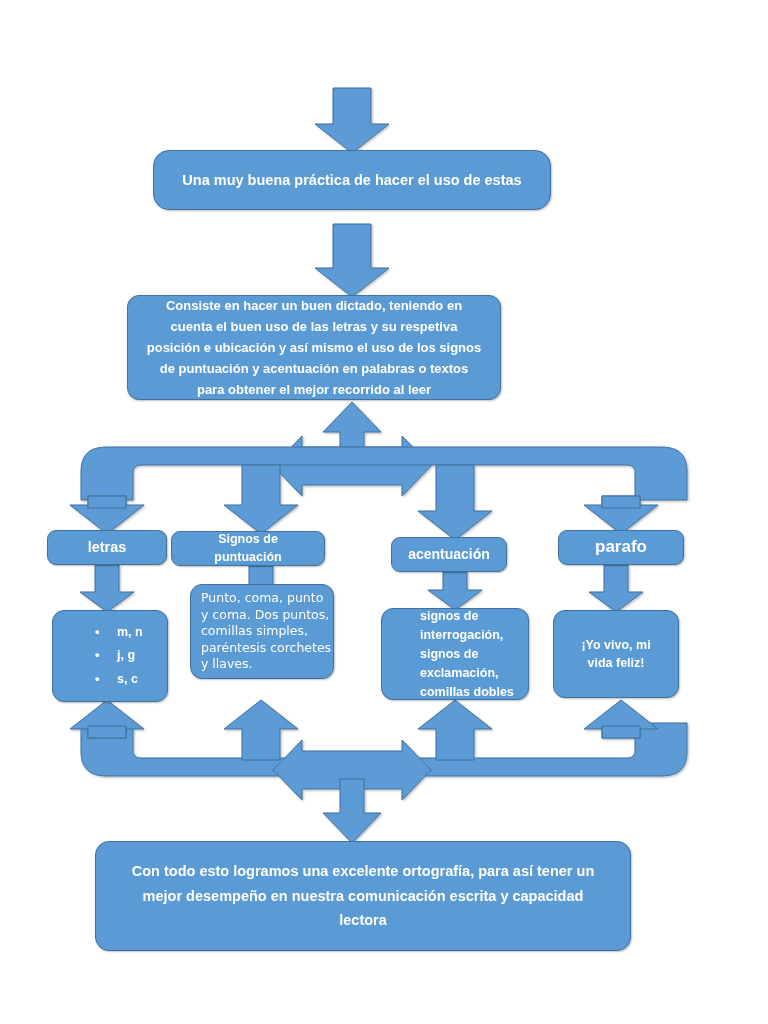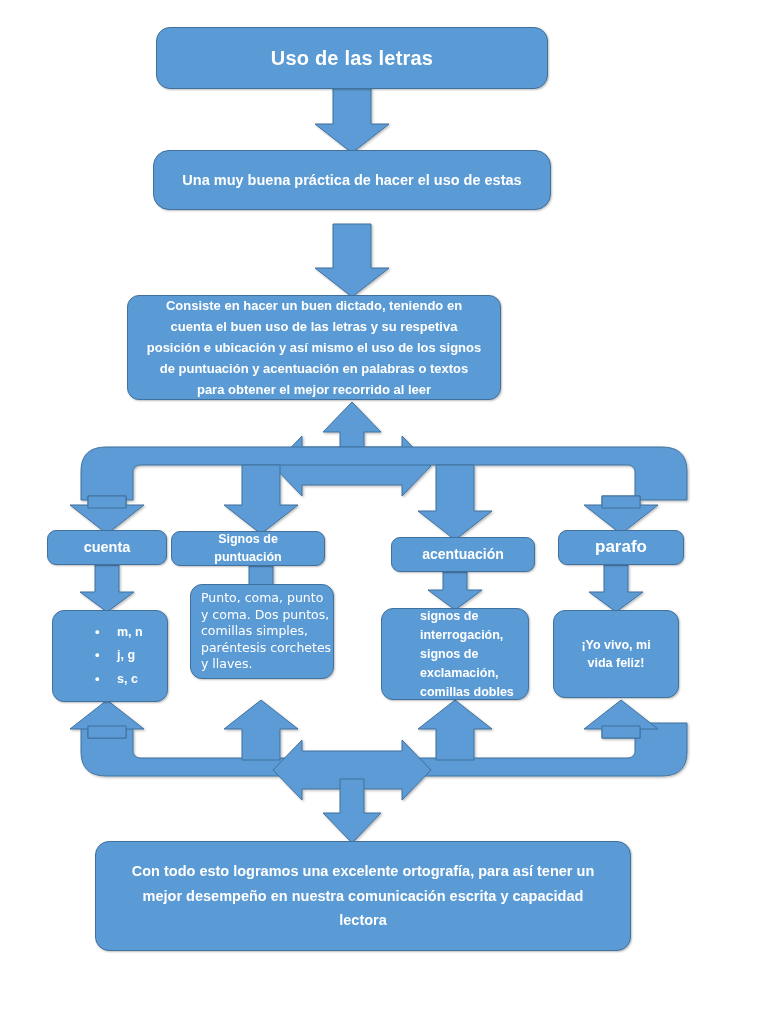--- a/index.html
+++ b/index.html
@@ -49,21 +49,21 @@
 
   #node-consiste     { left:127px; top:295px; width:374px; height:105px; border-radius:12px; }
   #node-consiste .txt{ font-size:13px; font-weight:bold; line-height:1.62; padding:0 18px; }
 
   .cat { height:35px; border-radius:9px; }
   .cat .txt { font-weight:bold; }
   #cat-letras        { left:47px;  top:530px; width:120px; }
   #cat-letras .txt   { font-size:14.5px; }
   #cat-signos        { left:171px; top:531px; width:154px; }
   #cat-signos .txt   { font-size:12.5px; }
-  #cat-acent         { left:391px; top:537px; width:144px;text-align:center; }
+  #cat-acent         { left:391px; top:537px; width:116px;text-align:center; }
   #cat-acent .txt    { font-size:14px; }
   #cat-parafo        { left:558px; top:530px; width:126px; }
   #cat-parafo .txt   { font-size:17px; }
 
   .leaf { border-radius:12px; }
   #leaf-letras       { left:52px;  top:610px; width:116px; height:92px; }
   #leaf-signos       { left:190px; top:584px; width:144px; height:95px; }
   #leaf-acent        { left:381px; top:608px; width:148px; height:92px;padding-left:28px; }
   #leaf-parafo       { left:553px; top:610px; width:126px; height:88px;justify-content:flex-end; }
 
@@ -169,34 +169,31 @@
 
       <polygon points="621,700 658,729 640,729 640,738 602,738 602,729 584,729"></polygon>
       <rect x="602" y="726" width="38" height="12"></rect>
 
       <polygon points="302,751 302,740 273,770 302,800 302,789 402,789 402,800 431,770 402,740 402,751"></polygon>
 
       <polygon points="352,843 381,813 364,813 364,779 340,779 340,813 323,813"></polygon>
     </g>
   </svg>
 
-  <div class="node" id="node-title">
-    <span class="txt">Uso de las letras</span>
-  </div>
 
   <div class="node" id="node-practice">
     <span class="txt">Una muy buena práctica de hacer el uso de estas</span>
   </div>
 
   <div class="node" id="node-consiste">
     <span class="txt">Consiste en hacer un buen dictado, teniendo en cuenta el buen uso de las letras y su respetiva posición e ubicación y así mismo el uso de los signos de puntuación y acentuación en palabras o textos para obtener el mejor recorrido al leer</span>
   </div>
 
   <div class="node cat" id="cat-letras">
-    <span class="txt">cuenta</span>
+    <span class="txt">letras</span>
   </div>
   <div class="node cat" id="cat-signos">
     <span class="txt">Signos de puntuación</span>
   </div>
   <div class="node cat" id="cat-acent">
     <span class="txt">acentuación</span>
   </div>
   <div class="node cat" id="cat-parafo">
     <span class="txt">parafo</span>
   </div>

